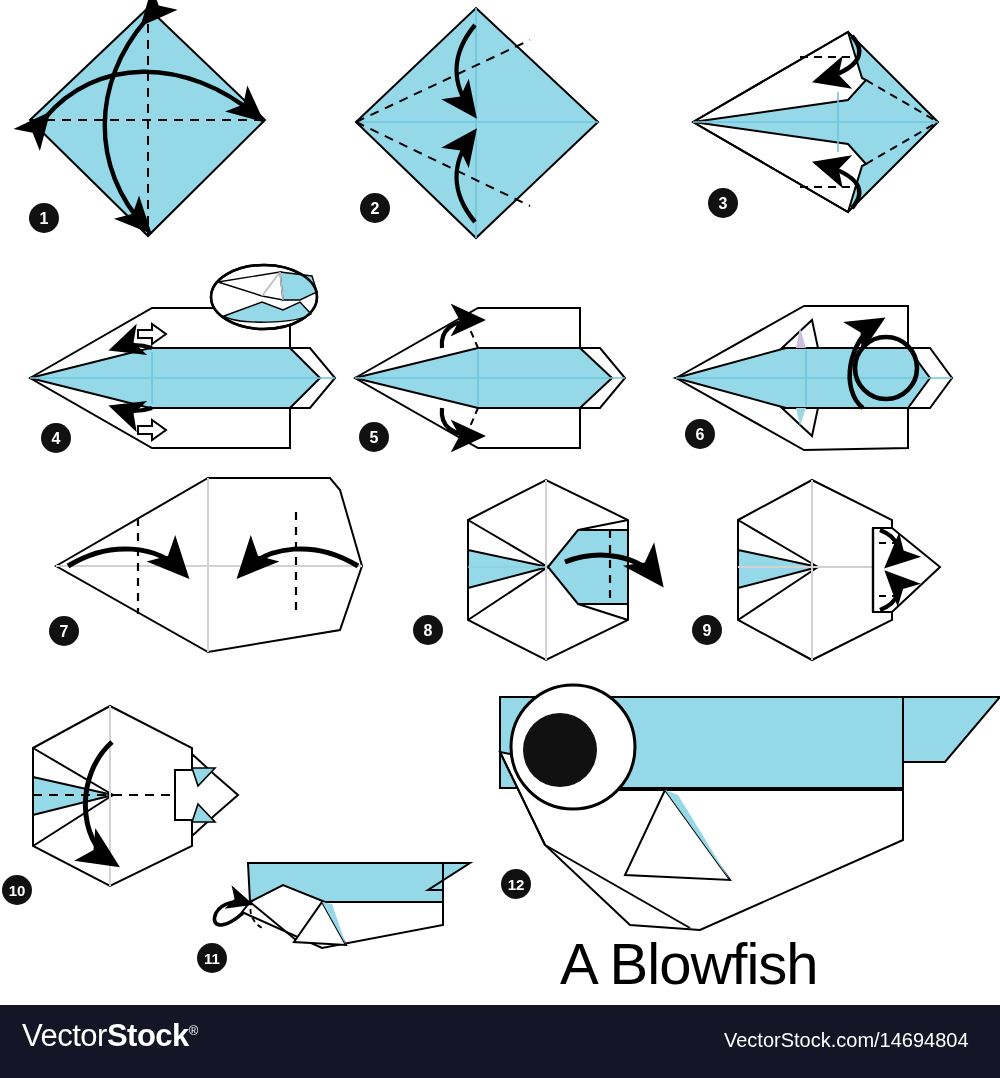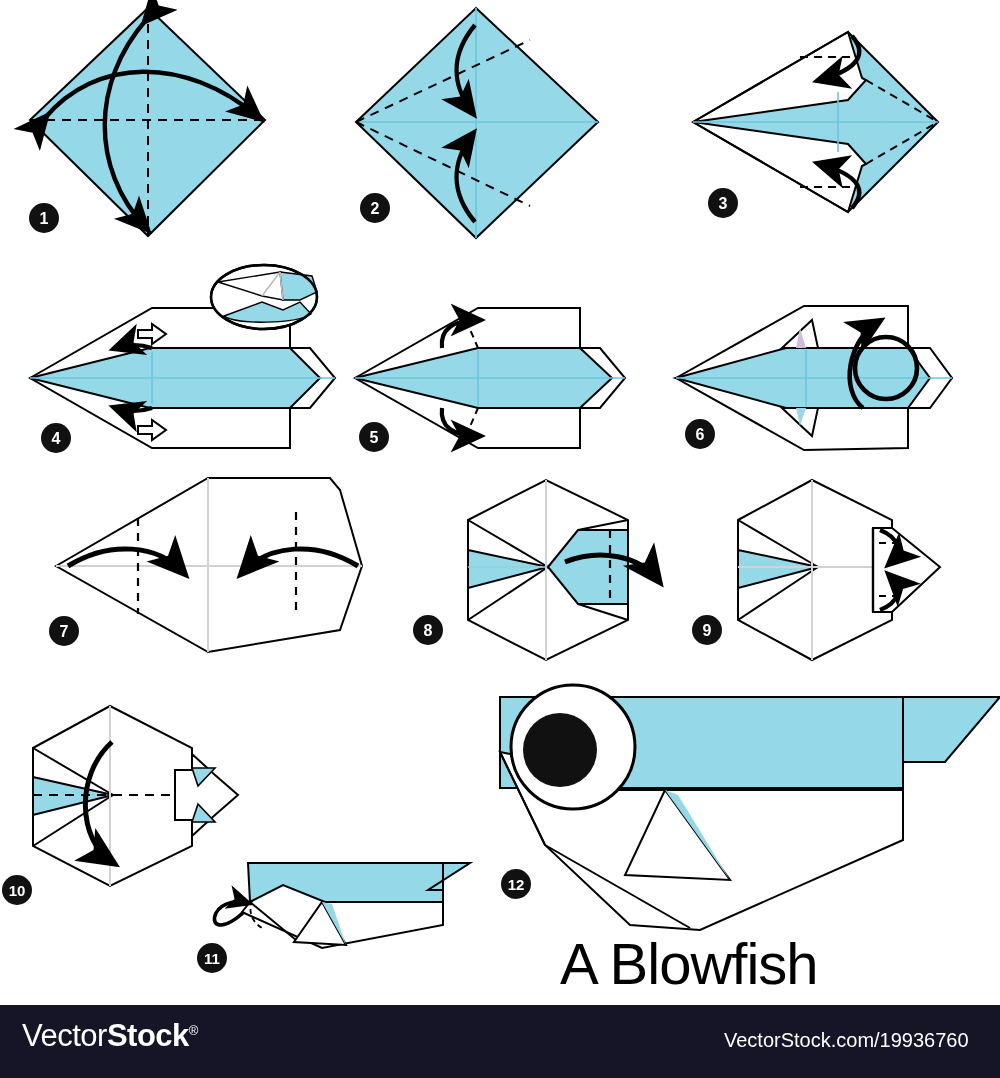--- a/index.html
+++ b/index.html
@@ -294,15 +294,15 @@
       </g>
     </g>
   </svg>
 
   <div class="title">A Blowfish</div>
 
   <div class="footer-bar"></div>
 
   <div class="logo"><span class="lt">Vector</span><span class="bd">Stock</span><span class="reg">®</span></div>
 
-  <div class="url">VectorStock.com/19936760</div>
+  <div class="url">VectorStock.com/14694804</div>
 
 </div>
 
 </body></html>

